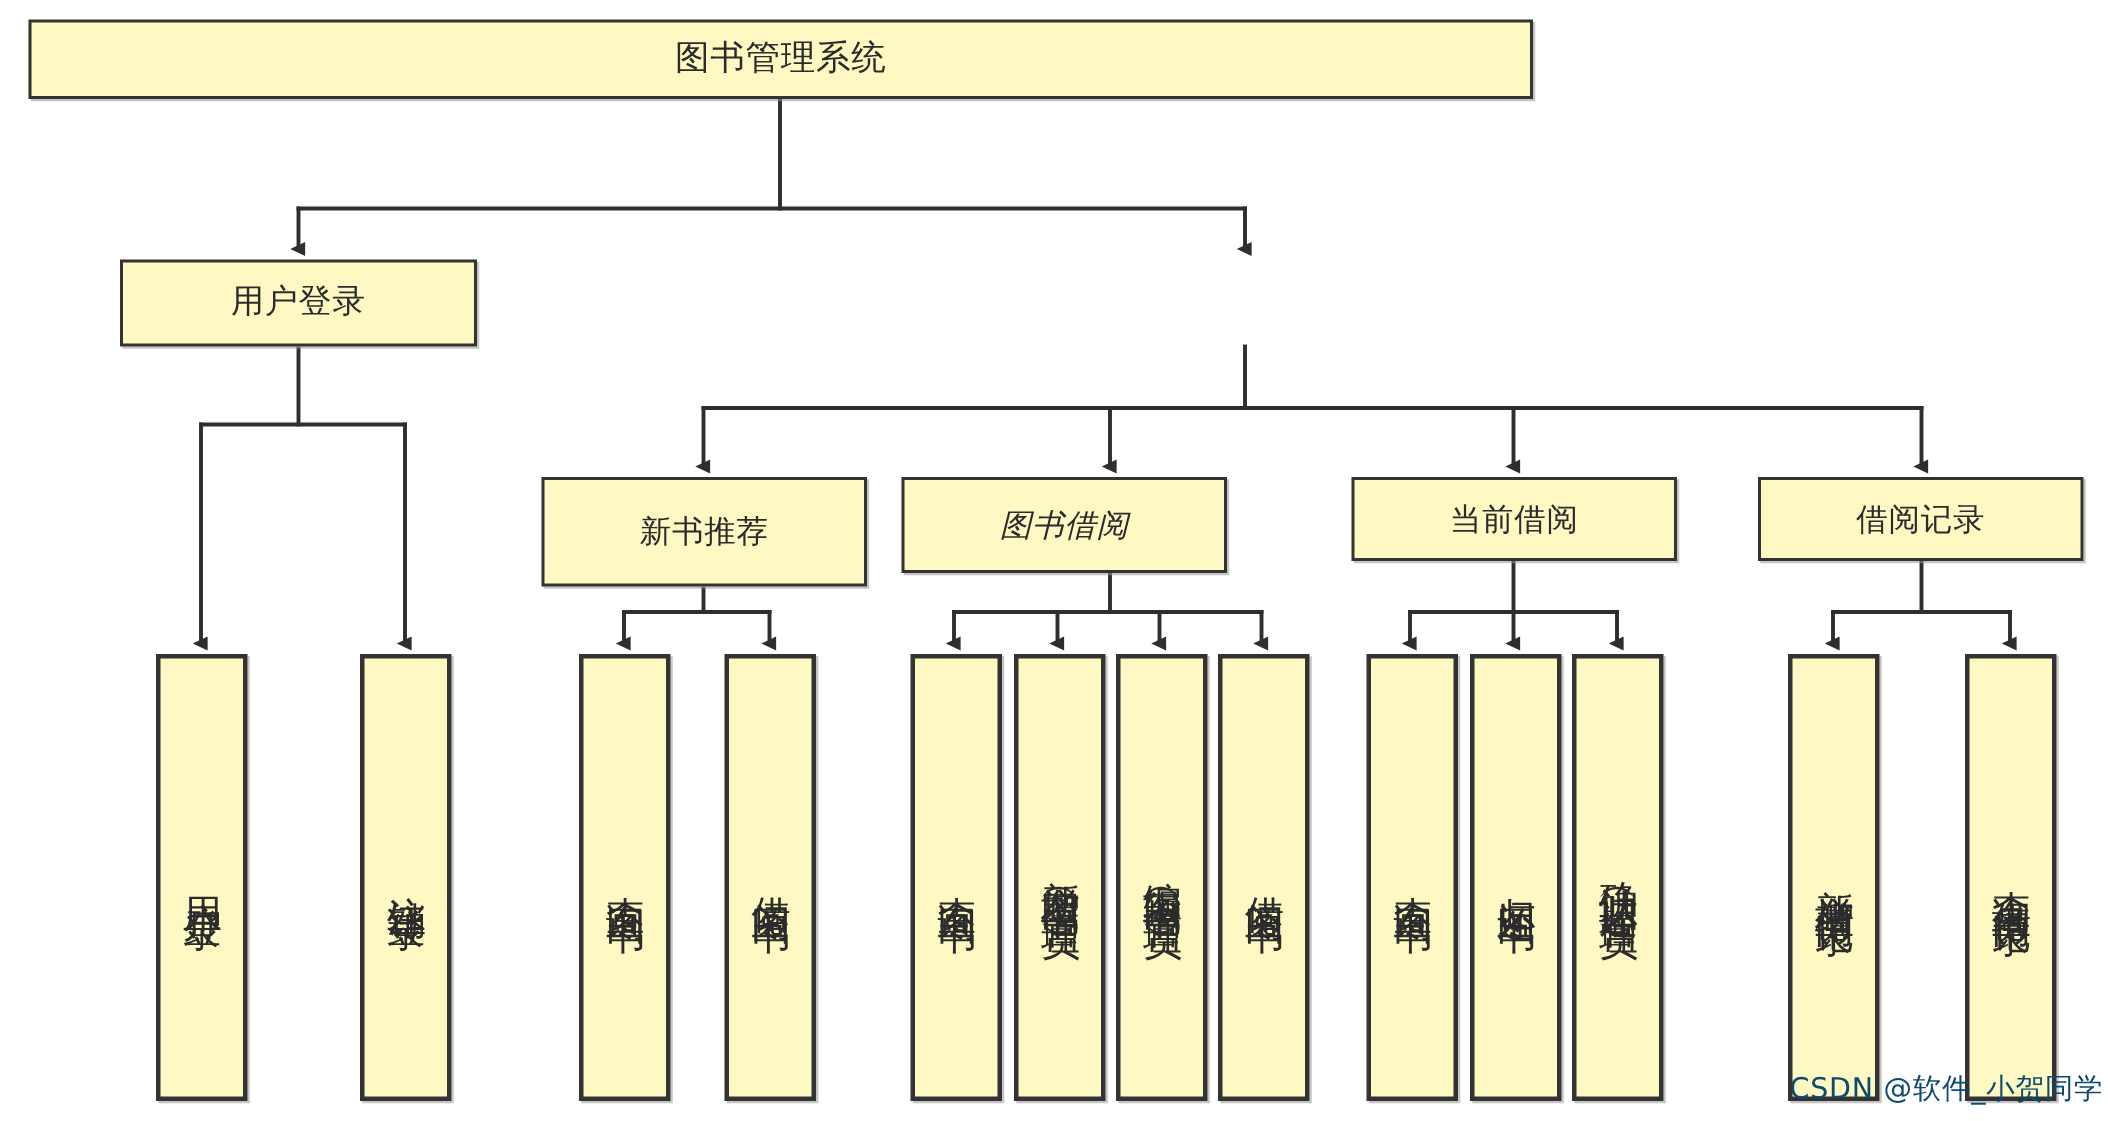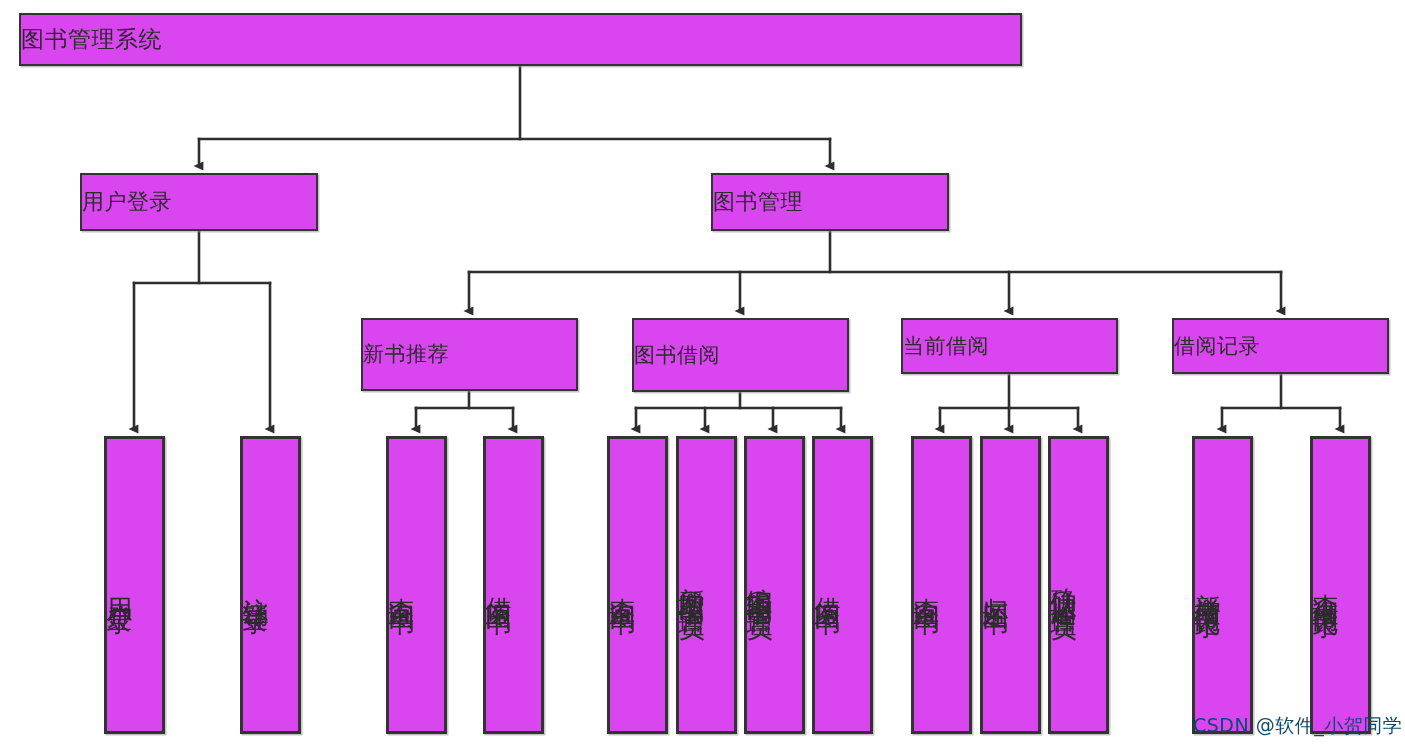--- a/index.html
+++ b/index.html
@@ -22,26 +22,26 @@
     position: absolute;
     left: 0;
     top: 0;
     width: 1405px;
     height: 747px;
     pointer-events: none;
   }
   .node {
     position: absolute;
     box-sizing: border-box;
-    background: #d946ef;
+    background: #fef9c3;
     border: 2px solid #333333;
     box-shadow: 1.5px 1.5px 0 0 rgba(150,150,150,0.55);
     display: flex;
     align-items: center;
-    justify-content: flex-start;
+    justify-content: center;
     color: #1a1a1a;
   }
   .node .label {
     display: block;
     text-align: center;
     line-height: 1.08;
     letter-spacing: 0.5px;
     white-space: nowrap;
     color: #2b2b2b;
   }
@@ -129,28 +129,25 @@
     </g>
   </svg>
 
   <div class="node root" style="left:19px; top:13px; width:1003px; height:53px;">
     <span class="label">图书管理系统</span>
   </div>
 
   <div class="node h1" style="left:80px; top:173px; width:238px; height:58px;">
     <span class="label">用户登录</span>
   </div>
-  <div class="node h1" style="left:711px; top:173px; width:238px; height:58px;">
-    <span class="label">图书管理</span>
-  </div>
 
   <div class="node h2" style="left:361px; top:318px; width:217px; height:73px;">
     <span class="label">新书推荐</span>
   </div>
-  <div class="node h2" style="left:632px; top:318px; width:217px; height:74px;">
+  <div class="node h2" style="left:601px; top:318px; width:217px; height:64px;font-style:italic;">
     <span class="label">图书借阅</span>
   </div>
   <div class="node h2" style="left:901px; top:318px; width:217px; height:56px;">
     <span class="label">当前借阅</span>
   </div>
   <div class="node h2" style="left:1172px; top:318px; width:217px; height:56px;">
     <span class="label">借阅记录</span>
   </div>
 
   <div class="node leaf" style="left:104px; top:436px; width:61px; height:298px;">

